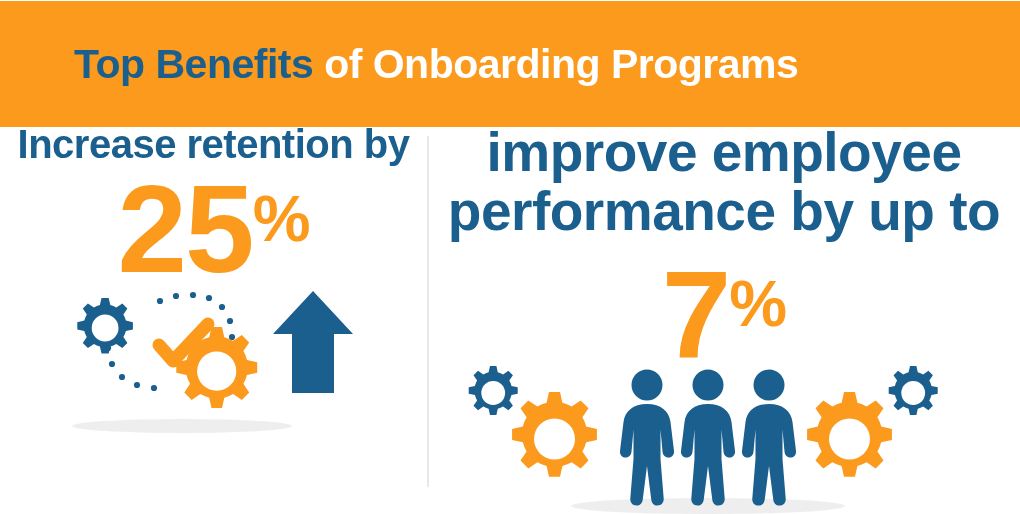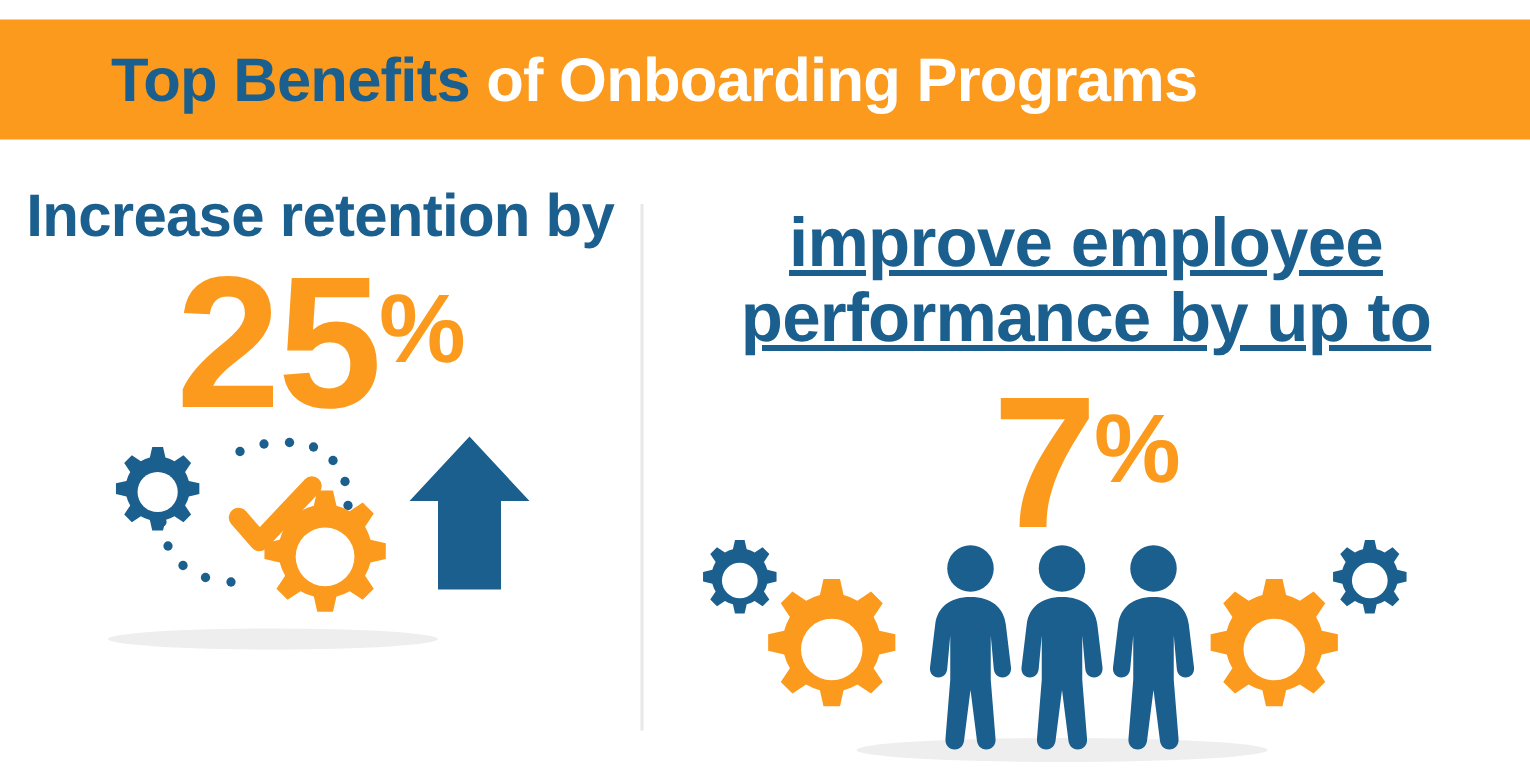--- a/index.html
+++ b/index.html
@@ -10,22 +10,22 @@
     overflow:hidden;
   }
   #infographic {
     position:relative;
     width:1020px; height:514px;
     background:#ffffff;
   }
 
   
   .header-banner {
-    position:absolute; left:0; top:13px;
-    width:1020px; height:80px;
+    position:absolute; left:0; top:1px;
+    width:1020px; height:126px;
     background:#fb9a1c;
     display:flex; align-items:center;
   }
   .header-title {
     padding-left:74px;
     font-size:41px;
     font-weight:bold;
     letter-spacing:-0.5px;
     white-space:nowrap;
     line-height:1;
@@ -53,21 +53,21 @@
   }
 
   .panel-heading {
     color:#1b5f8e;
     font-weight:bold;
     text-align:center;
     line-height:1.08;
     letter-spacing:-0.5px;
   }
   .panel-left .panel-heading  { font-size:40px; margin-top:26px; }
-  .panel-right .panel-heading { font-size:46px; margin-top:40px;text-decoration:underline; }
+  .panel-right .panel-heading { font-size:55px; margin-top:26px; }
 
   .stat {
     color:#fb9a1c;
     font-weight:bold;
     line-height:1;
     display:flex;
     align-items:flex-start;
     letter-spacing:-2px;
   }
   .panel-left  .stat { font-size:125px; }

